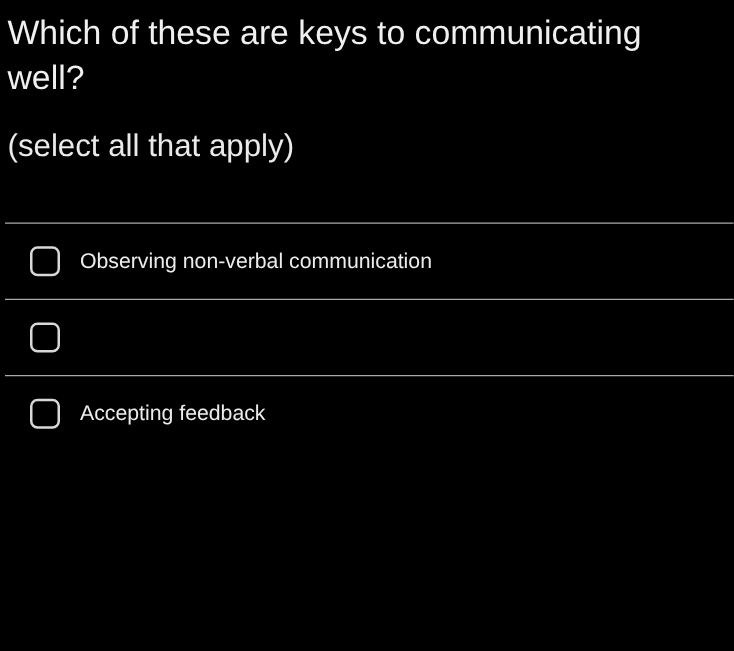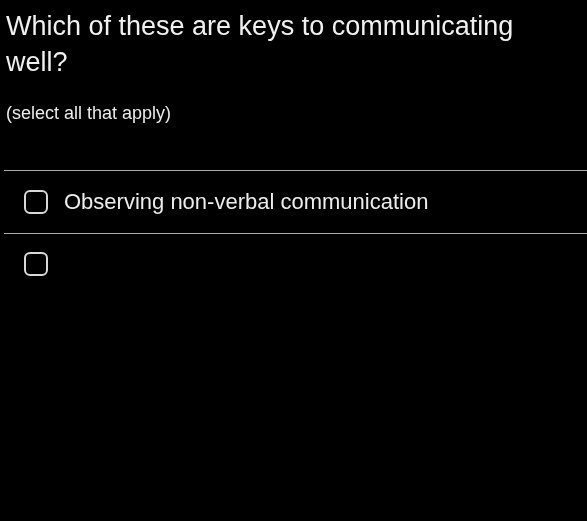--- a/index.html
+++ b/index.html
@@ -17,21 +17,21 @@
       padding: 8px 0 0 4px;
     }
     .question {
       font-size: 27px;
       font-weight: 500;
       line-height: 1.35;
       padding: 0 12px 0 2px;
       color: #f0f0f0;
     }
     .instruction {
-      font-size: 18px;
+      font-size: 25px;
       font-weight: 400;
       padding: 22px 12px 0 2px;
       color: #eaeaea;
     }
     .options {
       margin-top: 46px;
     }
     .option-row {
       display: flex;
       align-items: center;
@@ -57,21 +57,21 @@
     }
     .checkbox.checked svg {
       display: block;
     }
     .checkbox svg {
       display: none;
       width: 16px;
       height: 16px;
     }
     .option-label {
-      font-size: 22px;
+      font-size: 17px;
       font-weight: 400;
       color: #ececec;
     }
   </style>
 </head>
 <body>
 
 <div class="question">Which of these are keys to communicating well?</div>
 <div class="instruction">(select all that apply)</div>
 
@@ -84,14 +84,20 @@
     <span class="option-label">Observing non-verbal communication</span>
   </div>
 
 
   <div class="option-row">
     <div class="checkbox">
       
     </div>
   </div>
 
+  <div class="option-row">
+    <div class="checkbox">
+      
+    </div>
+    <span class="option-label">Accepting feedback</span>
+  </div>
 
 </div>
 
 </body></html>

